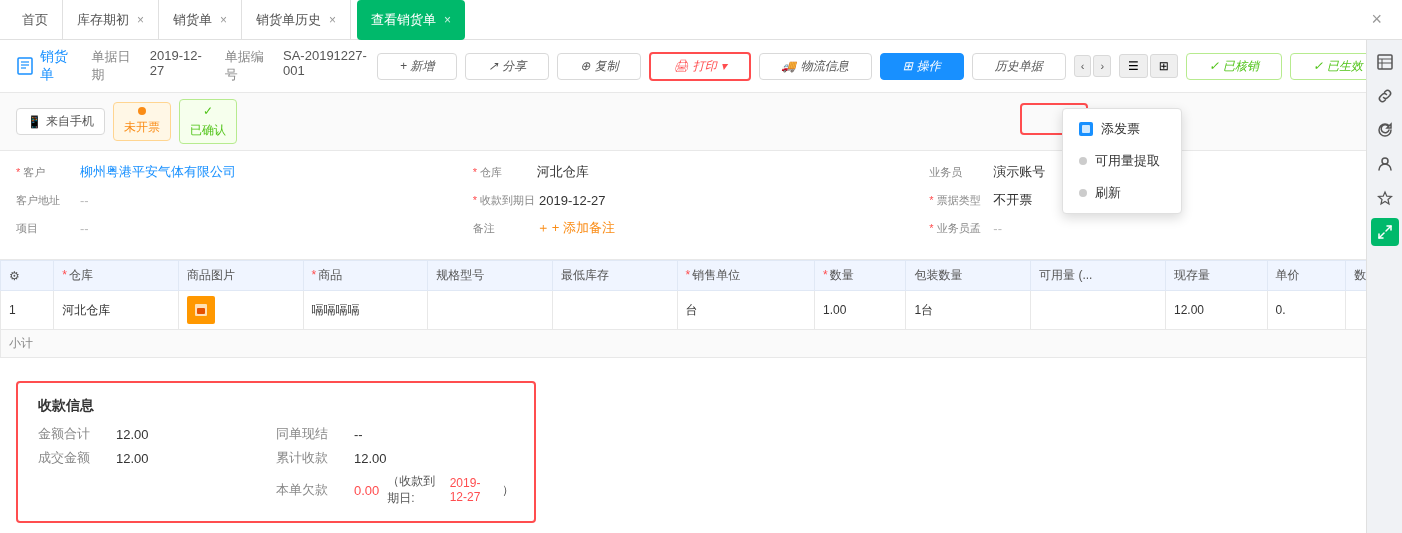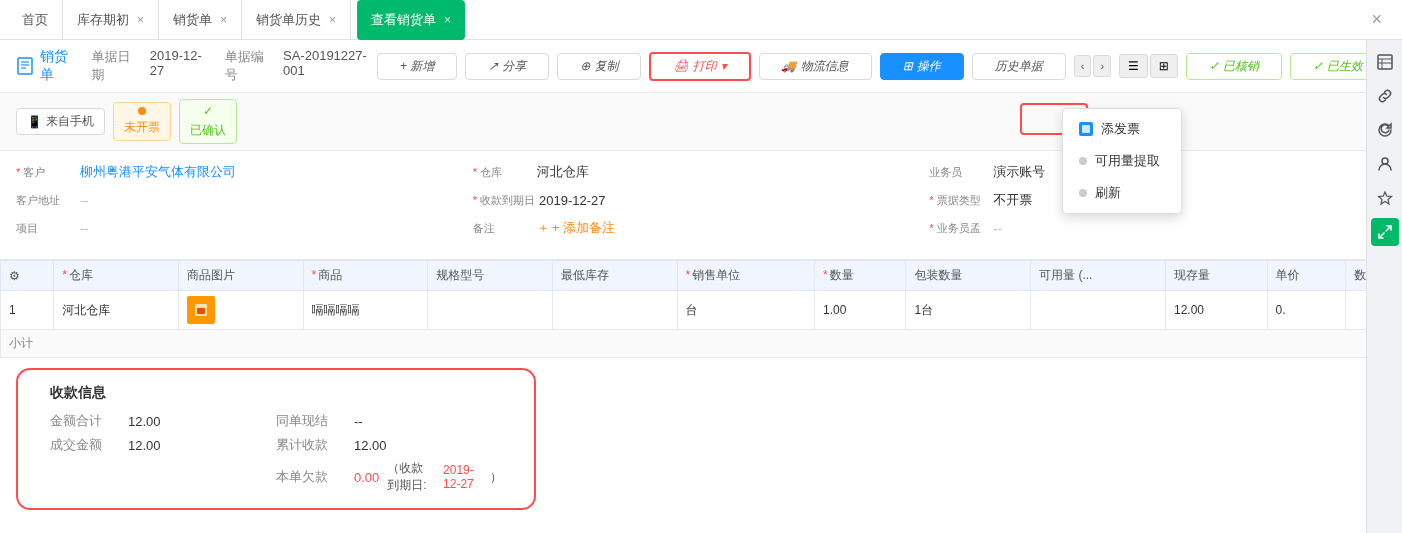--- a/index.html
+++ b/index.html
@@ -79,22 +79,22 @@
     .table-wrap { overflow: auto; max-height: 120px; }
     table { width: 100%; border-collapse: collapse; font-size: 12px; }
     th { background: #f0f5ff; padding: 6px 8px; text-align: left; border: 1px solid #e0e8f5; color: #555; white-space: nowrap; font-weight: normal; }
     th .required { color: #ff4d4f; margin-right: 2px; }
     td { padding: 5px 8px; border: 1px solid #e8e8e8; color: #333; white-space: nowrap; }
     tr.subtotal td { background: #fafafa; color: #888; }
     .product-thumb { width: 28px; height: 28px; background: #ff9800; border-radius: 2px; display: flex; align-items: center; justify-content: center; }
 
     
     .bottom-info {
-      margin: 10px 16px; border: 2px solid #ff4d4f; border-radius: 14px;
-      padding: 14px 32px; background: #fff; max-width: 520px;
+      margin: 23px 16px; border: 2px solid #ff4d4f; border-radius: 4px;
+      padding: 14px 20px; background: #fff; max-width: 520px;
     }
     .bottom-info h4 { font-size: 14px; font-weight: bold; margin-bottom: 10px; }
     .info-grid { display: grid; grid-template-columns: 1fr 1fr; gap: 6px 0; }
     .info-row { display: flex; align-items: center; gap: 8px; font-size: 13px; }
     .info-label { color: #888; min-width: 70px; }
     .info-value { color: #333; }
     .info-value.red { color: #ff4d4f; }
     .info-value.date-red { color: #ff4d4f; }
 
     

